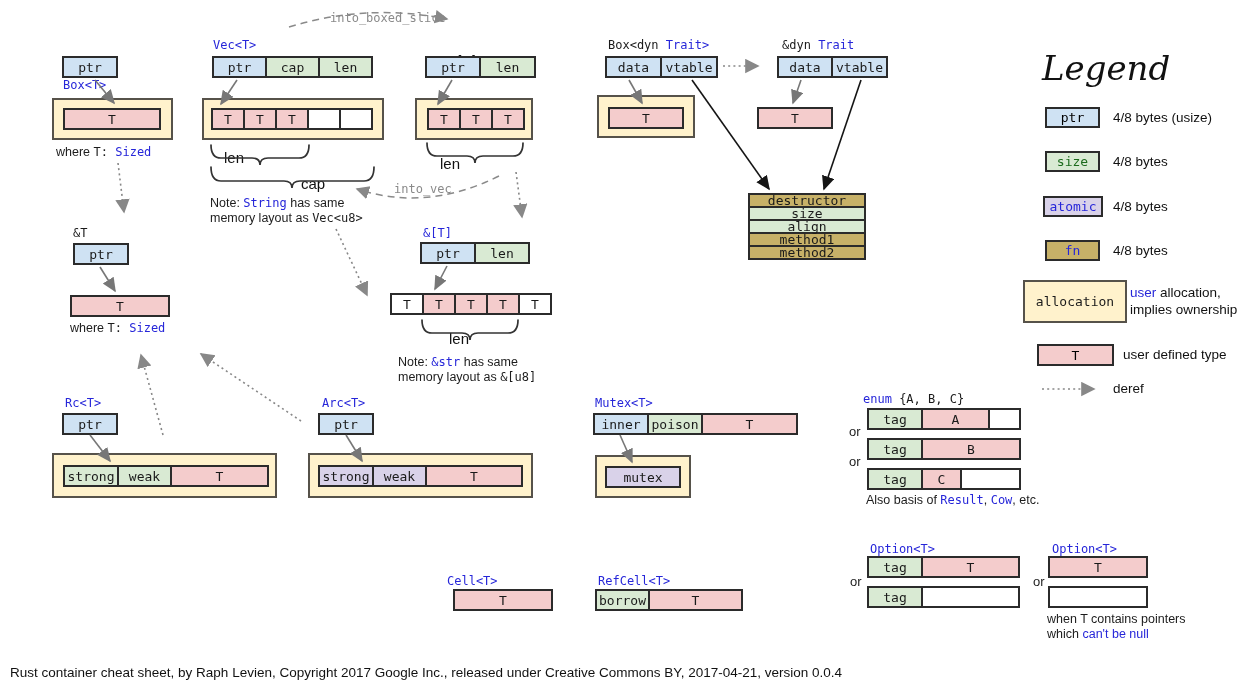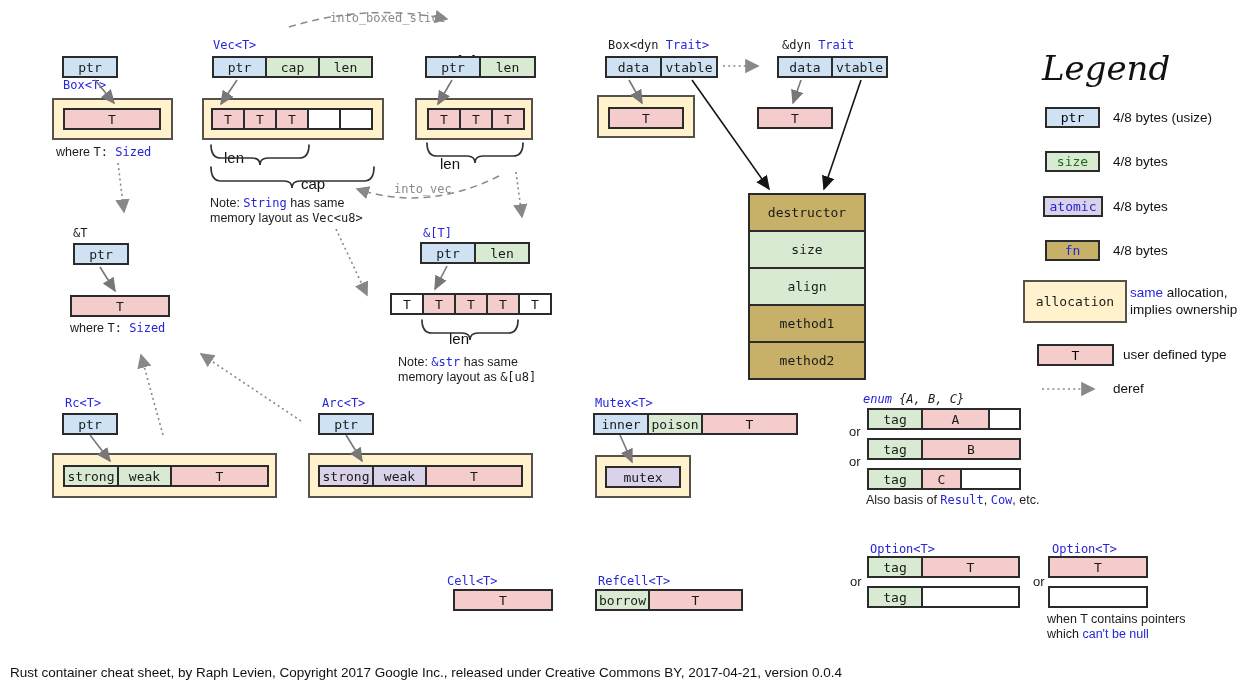--- a/index.html
+++ b/index.html
@@ -12,21 +12,21 @@
   .cell{height:22px;border:2px solid #2b2b2b;box-sizing:border-box;display:flex;align-items:center;
         justify-content:center;font:13px "DejaVu Sans Mono",monospace;color:#1a1a1a;background:#fff;}
   .cell + .cell{margin-left:-2px;}
   .c-ptr{background:#cfe2f3;}
   .c-size{background:#d9ead3;}
   .c-atomic{background:#d9d2e9;}
   .c-fn{background:#c7b168;}
   .c-t{background:#f4cccc;}
   .c-w{background:#ffffff;}
   .alloc{position:absolute;background:#fff2cc;border:2px solid #56524a;box-sizing:border-box;}
-  .vrow{width:118px;height:39px;border:2px solid #2b2b2b;box-sizing:border-box;display:flex;
+  .vrow{width:118px;height:15px;border:2px solid #2b2b2b;box-sizing:border-box;display:flex;
         align-items:center;justify-content:center;font:13px "DejaVu Sans Mono",monospace;color:#1a1a1a;}
   .vrow + .vrow{margin-top:-2px;}
   .note{position:absolute;font:12.5px "Liberation Sans",sans-serif;color:#1c1c1c;line-height:15px;white-space:nowrap;}
   .mono{font-family:"DejaVu Sans Mono",monospace;font-size:12px;}
   .bracelabel{position:absolute;font:15px "Liberation Sans",sans-serif;color:#111;background:#fff;padding:0 2px;}
   .or{position:absolute;font:13px "Liberation Sans",sans-serif;color:#1c1c1c;}
   .arrowlabel{position:absolute;font:12px "DejaVu Sans Mono",monospace;color:#8a8a8a;white-space:nowrap;}
   .legend-title{position:absolute;font-family:"DejaVu Serif",serif;font-style:italic;font-size:34px;color:#111;}
   .legend-desc{position:absolute;font:13.5px "Liberation Sans",sans-serif;color:#111;white-space:nowrap;}
   .lgbox{position:absolute;height:21px;border:2px solid #2b2b2b;box-sizing:border-box;display:flex;
@@ -164,21 +164,21 @@
   <div class="hdr blu" style="left:595px;top:396px;">Mutex&lt;T&gt;</div>
   <div class="row" style="left:593px;top:413px;">
     <div class="cell c-ptr" style="width:56px;">inner</div>
     <div class="cell c-size" style="width:56px;">poison</div>
     <div class="cell c-t" style="width:97px;">T</div>
   </div>
   <div class="row" style="left:605px;top:466px;">
     <div class="cell c-atomic" style="width:76px;">mutex</div>
   </div>
 
-  <div class="hdr" style="left:863px;top:392px;font-style:italic;"><span class="blu">enum</span><span> {A, B, C}</span></div>
+  <div class="hdr" style="left:863px;top:392px;"><span class="blu">enum</span><span> {A, B, C}</span></div>
   <div class="row" style="left:867px;top:408px;">
     <div class="cell c-size" style="width:56px;">tag</div>
     <div class="cell c-t" style="width:69px;">A</div>
     <div class="cell c-w" style="width:33px;"></div>
   </div>
   <div class="or" style="left:849px;top:424px;">or</div>
   <div class="row" style="left:867px;top:438px;">
     <div class="cell c-size" style="width:56px;">tag</div>
     <div class="cell c-t" style="width:100px;">B</div>
   </div>
@@ -227,21 +227,21 @@
   <div class="legend-title" style="left:1042px;top:48px;">Legend</div>
   <div class="lgbox c-ptr" style="left:1045px;top:107px;width:55px;">ptr</div>
   <div class="legend-desc" style="left:1113px;top:110px;">4/8 bytes (usize)</div>
   <div class="lgbox c-size" style="left:1045px;top:151px;width:55px;color:#1c6b1c;">size</div>
   <div class="legend-desc" style="left:1113px;top:154px;">4/8 bytes</div>
   <div class="lgbox c-atomic blu" style="left:1043px;top:196px;width:60px;">atomic</div>
   <div class="legend-desc" style="left:1113px;top:199px;">4/8 bytes</div>
   <div class="lgbox c-fn blu" style="left:1045px;top:240px;width:55px;">fn</div>
   <div class="legend-desc" style="left:1113px;top:243px;">4/8 bytes</div>
   <div class="alloc" style="left:1023px;top:280px;width:104px;height:43px;display:flex;align-items:center;justify-content:center;font:13px 'DejaVu Sans Mono',monospace;color:#1a1a1a;">allocation</div>
-  <div class="legend-desc" style="left:1130px;top:284px;line-height:17px;"><span class="blu">same</span><span> allocation,</span><br><span>implies ownership</span></div>
+  <div class="legend-desc" style="left:1130px;top:284px;line-height:17px;"><span class="blu">user</span><span> allocation,</span><br><span>implies ownership</span></div>
   <div class="lgbox c-t" style="left:1037px;top:344px;width:77px;height:22px;">T</div>
   <div class="legend-desc" style="left:1123px;top:347px;">user defined type</div>
   <div class="legend-desc blu" style="left:1113px;top:381px;">deref</div>
 
   <div class="arrowlabel" style="left:330px;top:11px;">into_boxed_slice</div>
   <div class="arrowlabel" style="left:394px;top:182px;">into_vec</div>
 
   <div class="footer" style="left:10px;top:665px;">Rust container cheat sheet, by Raph Levien, Copyright 2017 Google Inc., released under Creative Commons BY, 2017-04-21, version 0.0.4</div>
 
   <svg class="layer" width="1256" height="698" viewBox="0 0 1256 698">

